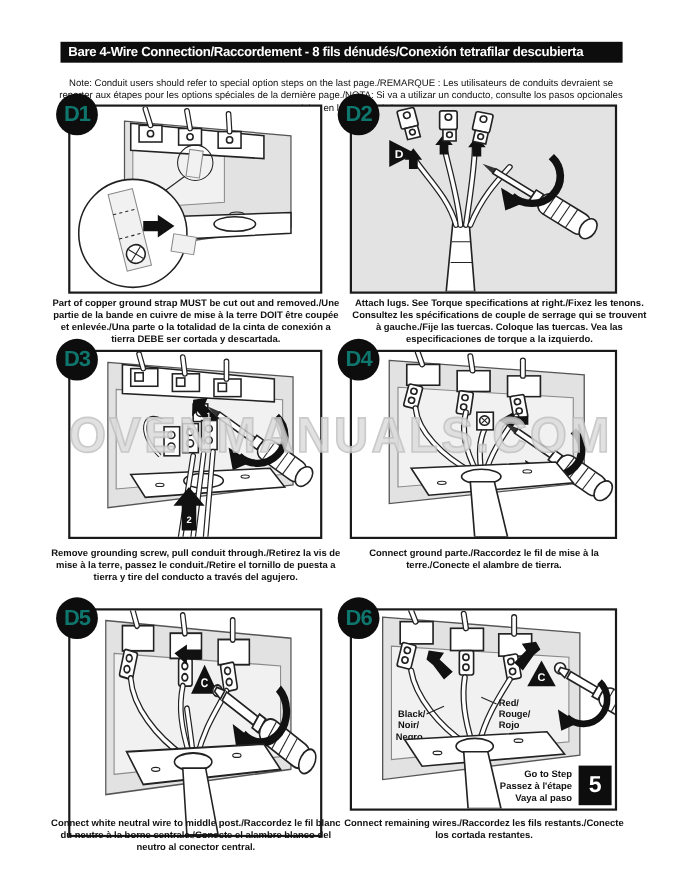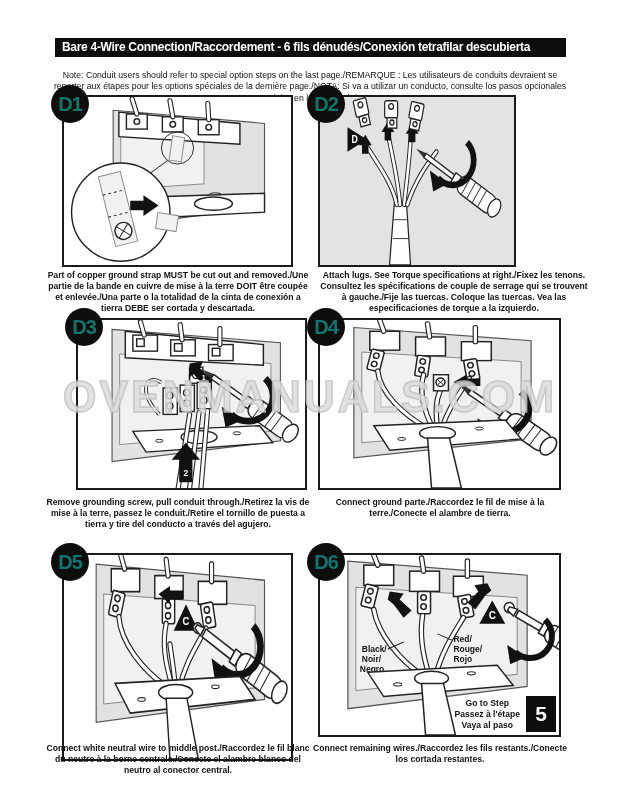--- a/index.html
+++ b/index.html
@@ -15,39 +15,39 @@
   .panel.gray{background:#e3e3e3;}
   .badge{position:absolute;top:-12px;left:-13px;width:38px;height:38px;border-radius:50%;
        background:#0d0d0d;color:#0f766e;font-weight:800;font-size:20px;letter-spacing:-1px;
        display:flex;align-items:center;justify-content:center;z-index:3;}
   .caption{position:absolute;font-size:8.6px;font-weight:700;line-height:11px;text-align:center;}
   .watermark{position:absolute;left:58px;top:372px;width:504px;text-align:center;
        font-size:43px;font-weight:800;letter-spacing:3px;color:#dcdcdc;
        -webkit-text-stroke:1.5px #c2c2c2;opacity:.85;z-index:6;pointer-events:none;
        transform:scaleY(1.05);}
   .goto{position:absolute;right:3px;bottom:3px;display:flex;align-items:center;gap:6px;z-index:2;}
-  .goto-text{text-align:center;font-size:8.6px;font-weight:700;line-height:11px;}
+  .goto-text{text-align:right;font-size:8.6px;font-weight:700;line-height:11px;}
   .goto-num{width:30px;height:36px;background:#0d0d0d;color:#fff;font-size:21px;font-weight:800;
        display:flex;align-items:center;justify-content:center;}
   svg{display:block;}
   svg .ln{stroke:#222;fill:none;stroke-width:1;}
   svg .wh{fill:#fff;stroke:#222;stroke-width:1.5;}
   svg .lt{fill:#e2e2e2;stroke:#555;stroke-width:1.2;}
   svg .rc{fill:#f1f1f1;stroke:#888;stroke-width:1;}
   svg .blk{fill:#111;stroke:none;}
   svg .wireO{stroke:#222;stroke-width:5.5;fill:none;stroke-linecap:round;}
   svg .wireI{stroke:#fff;stroke-width:3.2;fill:none;stroke-linecap:round;}
   svg text.mk{fill:#fff;font-weight:700;font-family:"Liberation Sans",sans-serif;text-anchor:middle;}
   svg text.lbl{fill:#111;font-weight:700;font-size:8.5px;font-family:"Liberation Sans",sans-serif;}
 </style>
 </head>
 <body>
 
 <div class="title-bar">
-  <span>Bare 4-Wire Connection/Raccordement - 6 fils dénudés/Conexión tetrafilar descubierta</span>
+  <span>Bare 4-Wire Connection/Raccordement - 8 fils dénudés/Conexión tetrafilar descubierta</span>
 </div>
 
 <p class="note"><span class="b">Note:</span><span> Conduit users should refer to special option steps on the last page./</span><span class="b">REMARQUE :</span><span> Les utilisateurs de conduits devraient se reporter aux étapes pour les options spéciales de la dernière page./</span><span class="b">NOTA:</span><span> Si va a utilizar un conducto, consulte los pasos opcionales especiales en la última página.</span></p>
 
 <div class="panel" style="left:62px;top:95px;width:231px;height:172px">
   <div class="badge">D1</div>
   <svg width="100%" height="100%" viewBox="0 0 240 178" preserveAspectRatio="none">
     <polygon class="lt" points="52,14 212,28 212,116 52,138"></polygon>
     <polygon class="rc" points="60,34 148,40 148,92 60,98"></polygon>
     <polygon class="wh" points="58,16 186,28 186,50 58,42"></polygon>
@@ -79,21 +79,21 @@
       <circle class="wh" cx="58" cy="142" r="9"></circle>
       <line class="ln" x1="52" y1="136" x2="64" y2="148"></line>
         <line class="ln" x1="64" y1="136" x2="52" y2="148"></line>
     </g>
     <polygon class="blk" points="70,110 84,110 84,104 100,115 84,126 84,120 70,120"></polygon>
     <rect class="rc" x="98" y="124" width="22" height="17" transform="rotate(9 109 132)"></rect>
   </svg>
 </div>
 <div class="caption" style="left:44px;top:270px;width:268px">Part of copper ground strap MUST be cut out and removed./Une partie de la bande en cuivre de mise à la terre DOIT être coupée et enlevée./Una parte o la totalidad de la cinta de conexión a tierra DEBE ser cortada y descartada.</div>
 
-<div class="panel gray" style="left:318px;top:95px;width:198px;height:172px">
+<div class="panel gray" style="left:318px;top:95px;width:243px;height:172px">
   <div class="badge">D2</div>
   <svg width="100%" height="100%" viewBox="0 0 240 178" preserveAspectRatio="none">
     <polygon class="wh" points="86,178 112,178 107,112 92,112"></polygon>
     <line class="ln" x1="91" y1="130" x2="108" y2="130"></line>
       <line class="ln" x1="90" y1="150" x2="110" y2="150"></line>
     <path class="wireO" d="M95,114 C88,88 70,70 58,52"></path>
       <path class="wireI" d="M95,114 C88,88 70,70 58,52"></path>
     <path class="wireO" d="M99,114 C96,84 88,58 84,38"></path>
       <path class="wireI" d="M99,114 C96,84 88,58 84,38"></path>
     <path class="wireO" d="M104,114 C108,84 112,58 112,40"></path>
@@ -137,21 +137,21 @@
       <ellipse class="wh" cx="102" cy="0" rx="7" ry="10.5" stroke-width="1.8"></ellipse>
     </g>
     <g>
       <path d="M 182,48 A 25 25 0 1 1 146,86" stroke="#111" stroke-width="7" fill="none"></path>
       <polygon class="blk" points="136,78 158,92 140,100"></polygon>
     </g>
   </svg>
 </div>
 <div class="caption" style="left:320px;top:270px;width:268px">Attach lugs. See Torque specifications at right./Fixez les tenons. Consultez les spécifications de couple de serrage qui se trouvent à gauche./Fije las tuercas. Coloque las tuercas. Vea las especificaciones de torque a la izquierdo.</div>
 
-<div class="panel" style="left:76px;top:318px;width:231px;height:172px">
+<div class="panel" style="left:62px;top:318px;width:231px;height:172px">
   <div class="badge">D3</div>
   <svg width="100%" height="100%" viewBox="0 0 240 178" preserveAspectRatio="none">
     <polygon class="lt" points="36,10 214,24 214,128 36,150"></polygon>
     <polygon class="rc" points="44,36 204,46 204,118 44,132"></polygon>
     <polygon class="wh" points="50,12 196,26 196,48 50,40"></polygon>
     <g>
       <rect class="wh" x="58" y="16" width="26" height="17"></rect>
         <rect class="wh" x="62" y="20" width="8" height="8"></rect>
       <rect class="wh" x="98" y="21" width="26" height="17"></rect>
         <rect class="wh" x="102" y="25" width="8" height="8"></rect>

